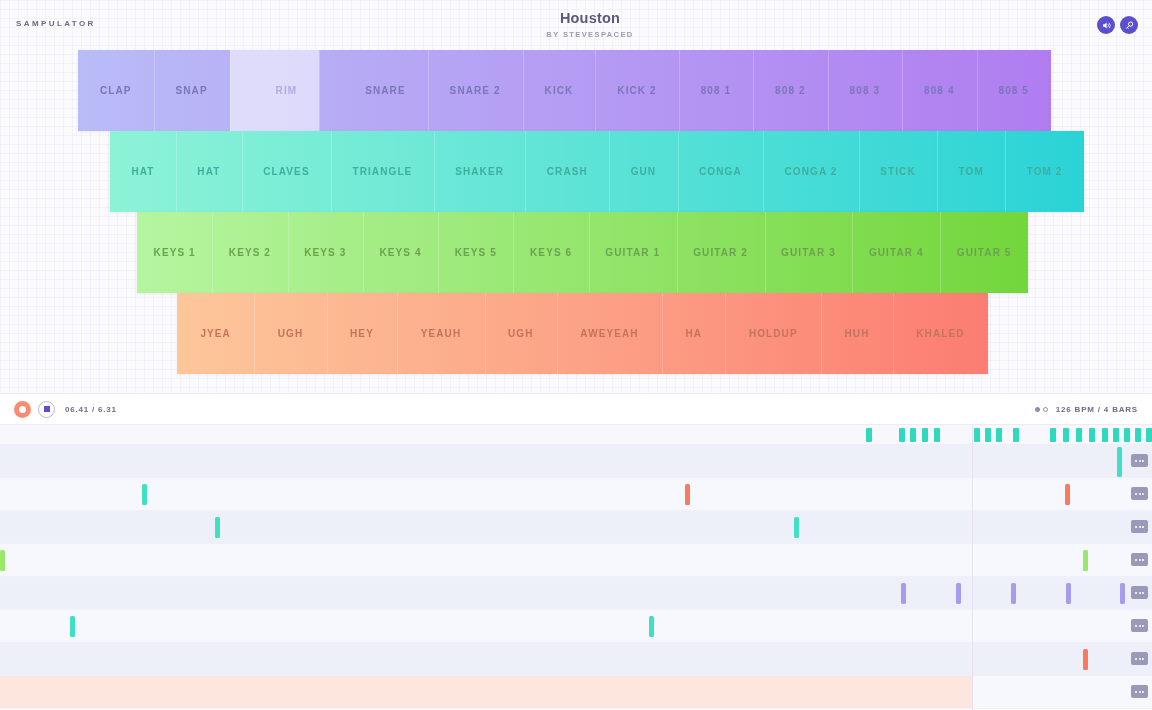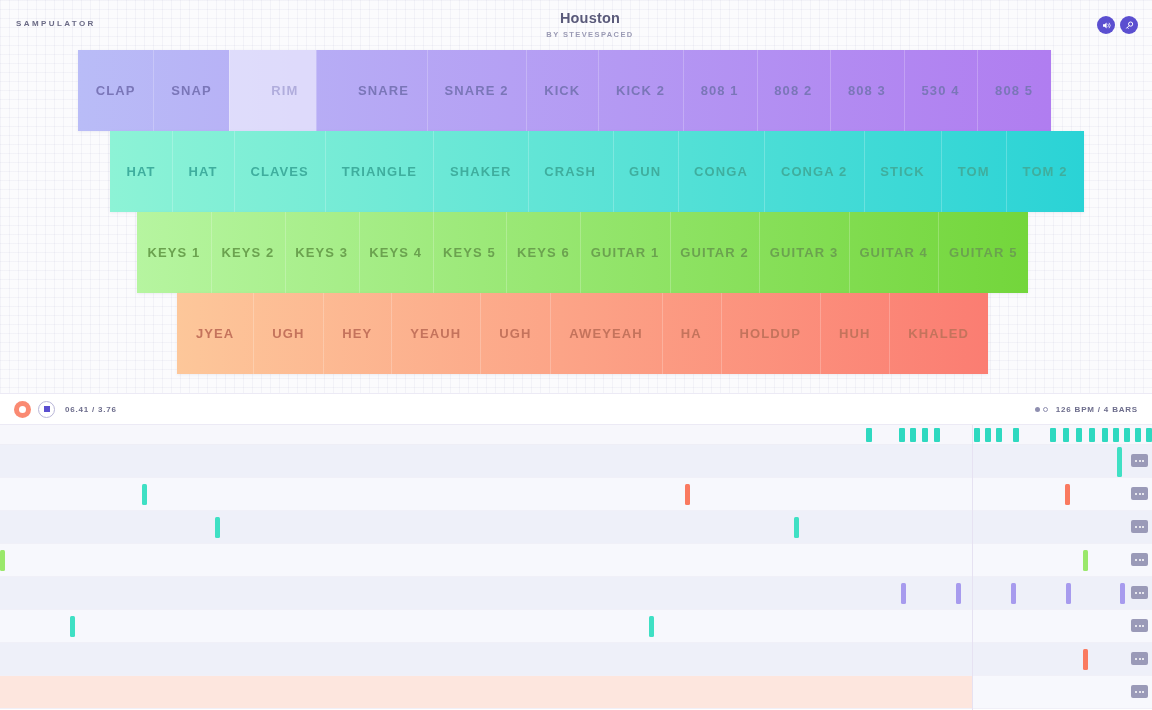--- a/index.html
+++ b/index.html
@@ -59,21 +59,21 @@
   #pads { position: absolute; top: 48px; left: 0; width: 1152px; height: 334px; }
   .pad-row {
     position: absolute;
     display: flex;
     height: 81px;
     box-shadow: 0 1px 3px rgba(110,110,150,0.10);
   }
   .pad {
     flex: 1 1 auto;
     display: flex; align-items: center; justify-content: center;
-    font-size: 13px; font-weight: bold; letter-spacing: 1.1px;
+    font-size: 10px; font-weight: bold; letter-spacing: 1.1px;
     cursor: pointer;
     position: relative;
   }
   .pad + .pad { box-shadow: inset 1px 0 0 rgba(255,255,255,0.22); }
 
   #pad-row-0 { left: 78px; top: 2px;  width: 973px; }
   #pad-row-1 { left: 110px; top: 83px; width: 974px; }
   #pad-row-2 { left: 137px; top: 164px; width: 891px; }
   #pad-row-3 { left: 177px; top: 245px; width: 811px; }
 
@@ -236,21 +236,21 @@
         <div class="pad">
           <span style="color: rgb(122, 118, 184);">808 1</span>
         </div>
         <div class="pad">
           <span style="color: rgb(122, 118, 184);">808 2</span>
         </div>
         <div class="pad">
           <span style="color: rgb(122, 118, 184);">808 3</span>
         </div>
         <div class="pad">
-          <span style="color: rgb(122, 118, 184);">530 4</span>
+          <span style="color: rgb(122, 118, 184);">808 4</span>
         </div>
         <div class="pad">
           <span style="color: rgb(122, 118, 184);">808 5</span>
         </div>
       </div>
       <div class="pad-row" id="pad-row-1" style="left: 110px; top: 83px; width: 974px; background: linear-gradient(to right, rgb(141, 243, 214), rgb(42, 211, 214));">
         <div class="pad">
           <span style="color: rgb(63, 174, 158);">HAT</span>
         </div>
         <div class="pad">
@@ -352,21 +352,21 @@
         </div>
         <div class="pad">
           <span style="color: rgb(196, 115, 92);">KHALED</span>
         </div>
       </div>
     </div>
 
   <div id="transport">
     <div id="rec-button"></div>
     <div id="stop-button"></div>
-    <div id="time-display">06.41 / 3.76</div>
+    <div id="time-display">06.41 / 6.31</div>
     <div id="tempo-group">
       <span class="dot filled"></span>
       <span class="dot hollow"></span>
       <span id="tempo-display">126 BPM / 4 BARS</span>
     </div>
   </div>
 
   <div id="sequencer">
     <div id="timeline-strip">
         <div class="tl-note" style="left: 866px;"></div>

